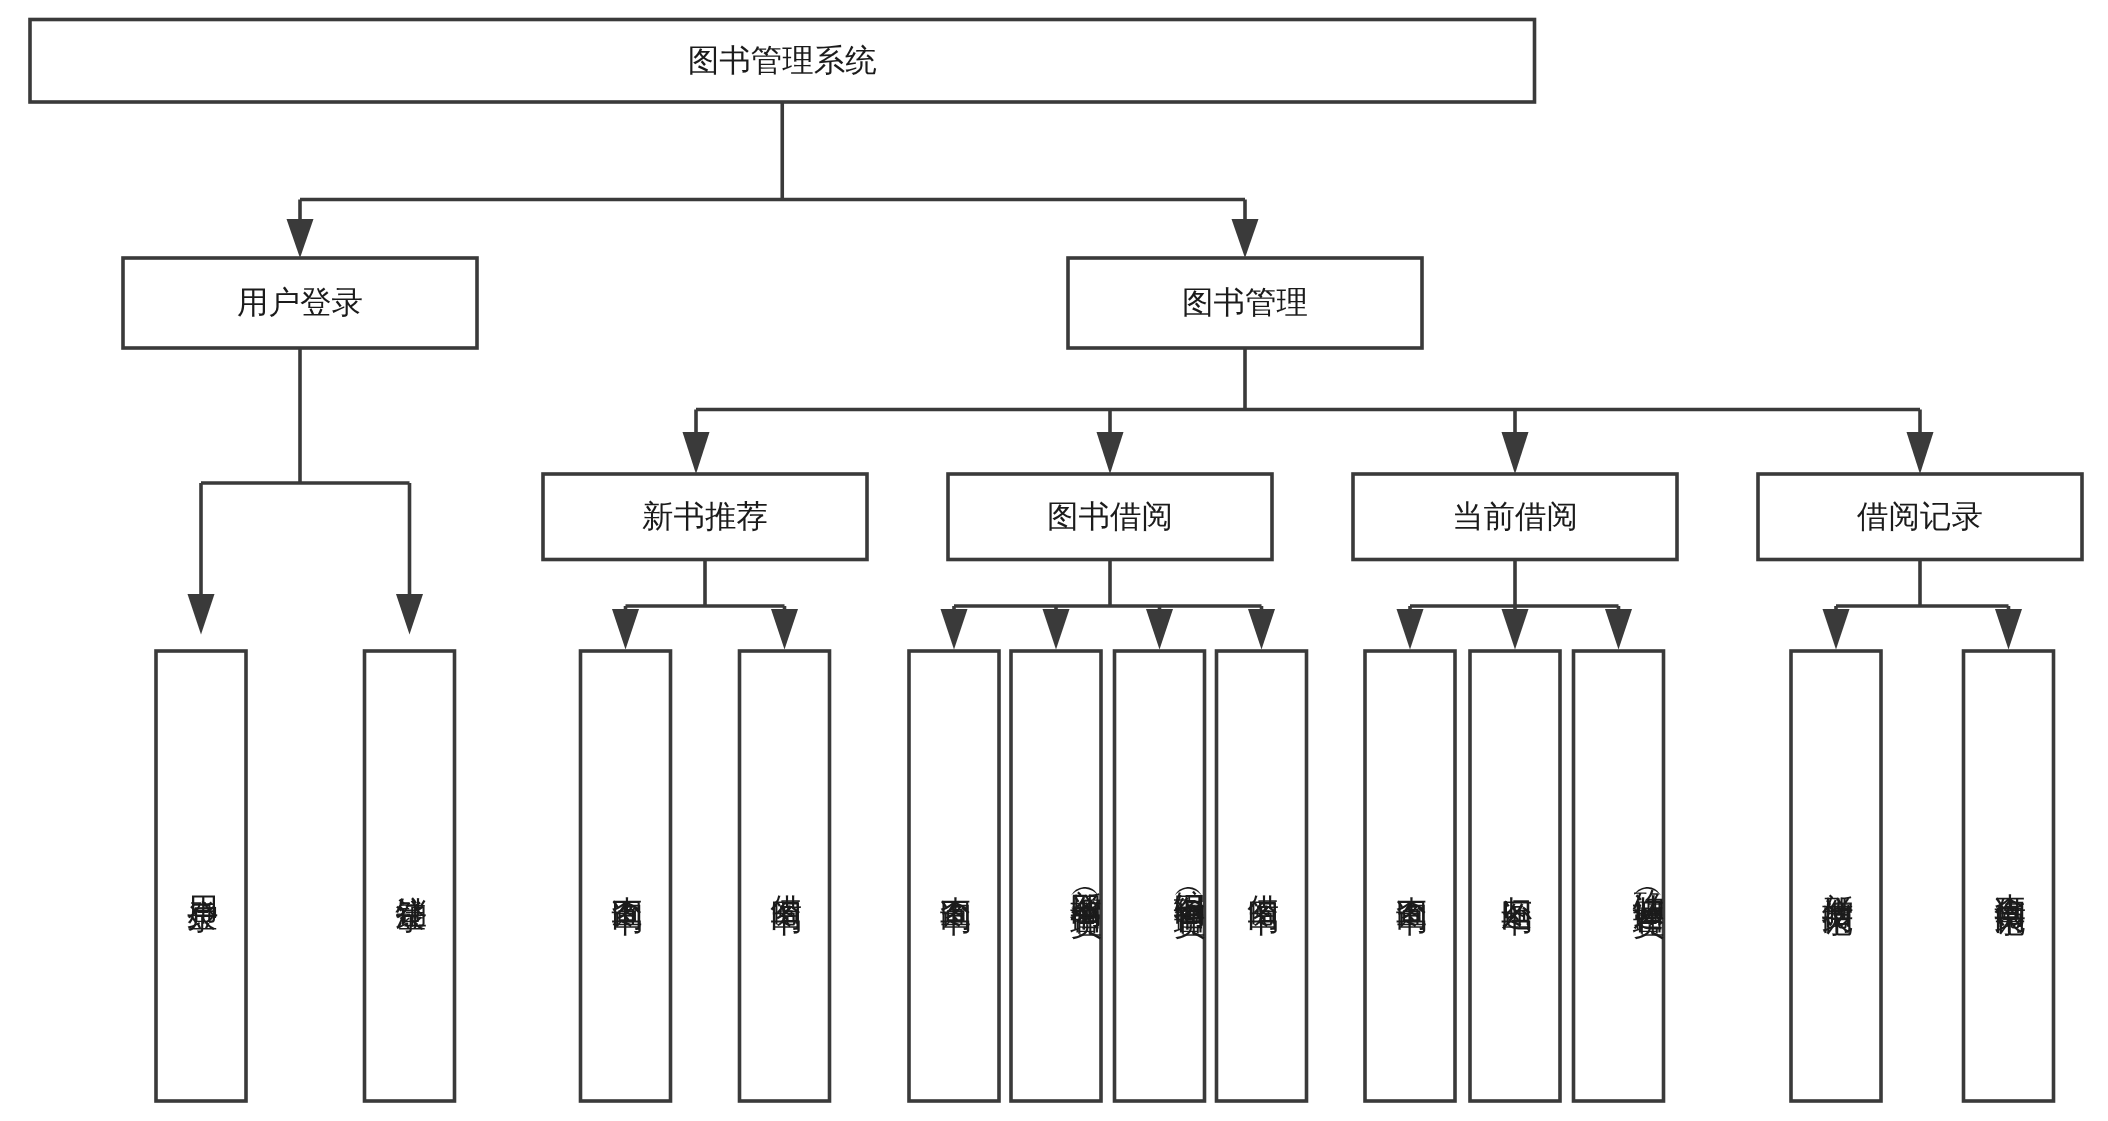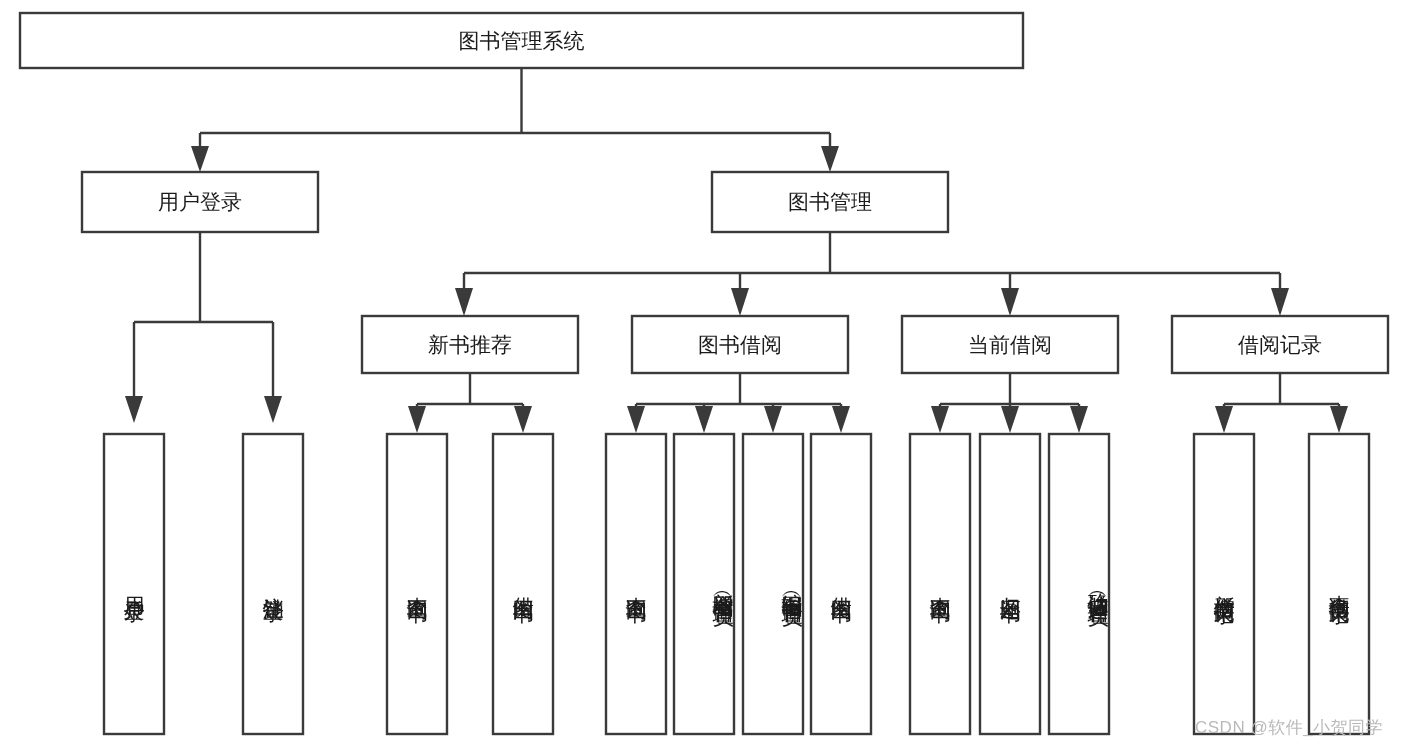--- a/index.html
+++ b/index.html
@@ -227,15 +227,14 @@
   <div class="node-label-v" style="left:743px; top:440px; width:60px; height:290px; align-items:flex-start;">编辑图书（管理员）</div>
   <div class="node-label-v" style="left:811px; top:434px; width:60px; height:300px;">借阅图书</div>
 
   <div class="node-label-v" style="left:910px; top:434px; width:60px; height:300px;">查询图书</div>
   <div class="node-label-v" style="left:980px; top:434px; width:60px; height:300px;">归还图书</div>
   <div class="node-label-v" style="left:1049px; top:440px; width:60px; height:290px; align-items:flex-start;">确认归还（管理员）</div>
 
   <div class="node-label-v" style="left:1194px; top:434px; width:60px; height:300px;">新增借阅记录</div>
   <div class="node-label-v" style="left:1309px; top:434px; width:60px; height:300px;">查询借阅记录</div>
 
-  <div class="watermark" style="left:1195px; top:716px;">CSDN @软件_小贺同学</div>
 
 </div>
 
 </body></html>

